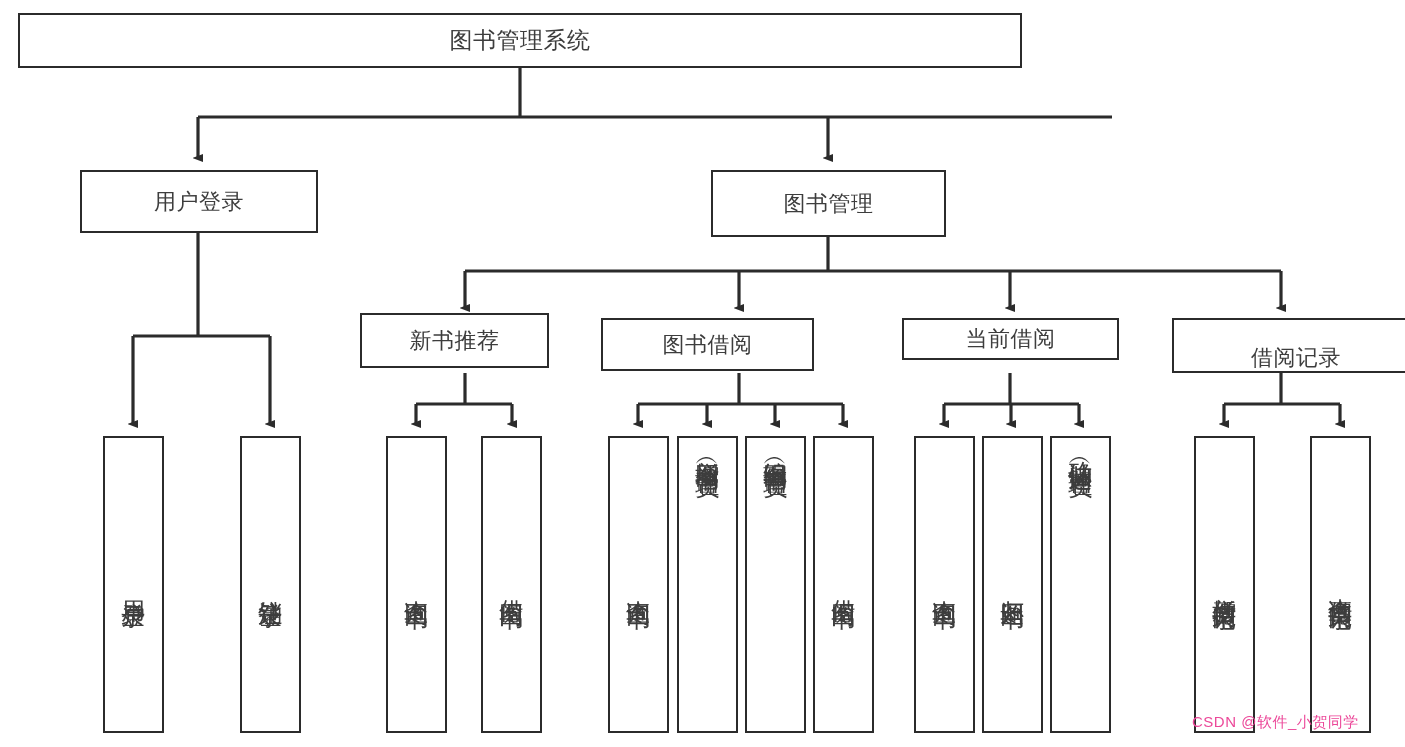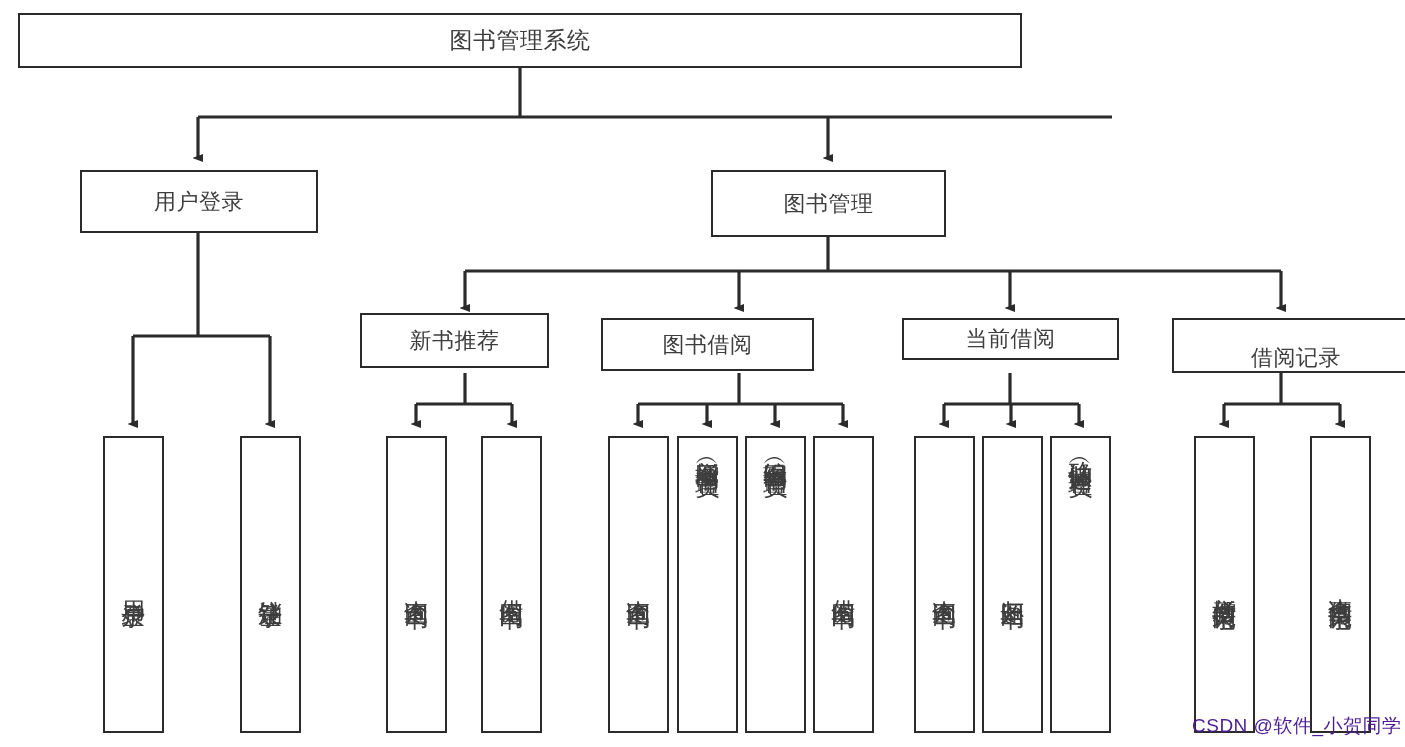--- a/index.html
+++ b/index.html
@@ -63,22 +63,22 @@
     line-height: 1.06;
     letter-spacing: 2px;
     white-space: nowrap;
   }
   .node.vert.centered {
     align-items: center;
     padding-top: 0;
   }
   .watermark {
     position: absolute;
-    font-size: 19px;
-    color: #4c1d95;
+    font-size: 15px;
+    color: #ec4899;
     white-space: nowrap;
     letter-spacing: 0.5px;
   }
 </style>
 </head>
 <body>
 
 <div id="canvas">
 
   <svg class="wires" viewBox="0 0 1405 747" xmlns="http://www.w3.org/2000/svg">

